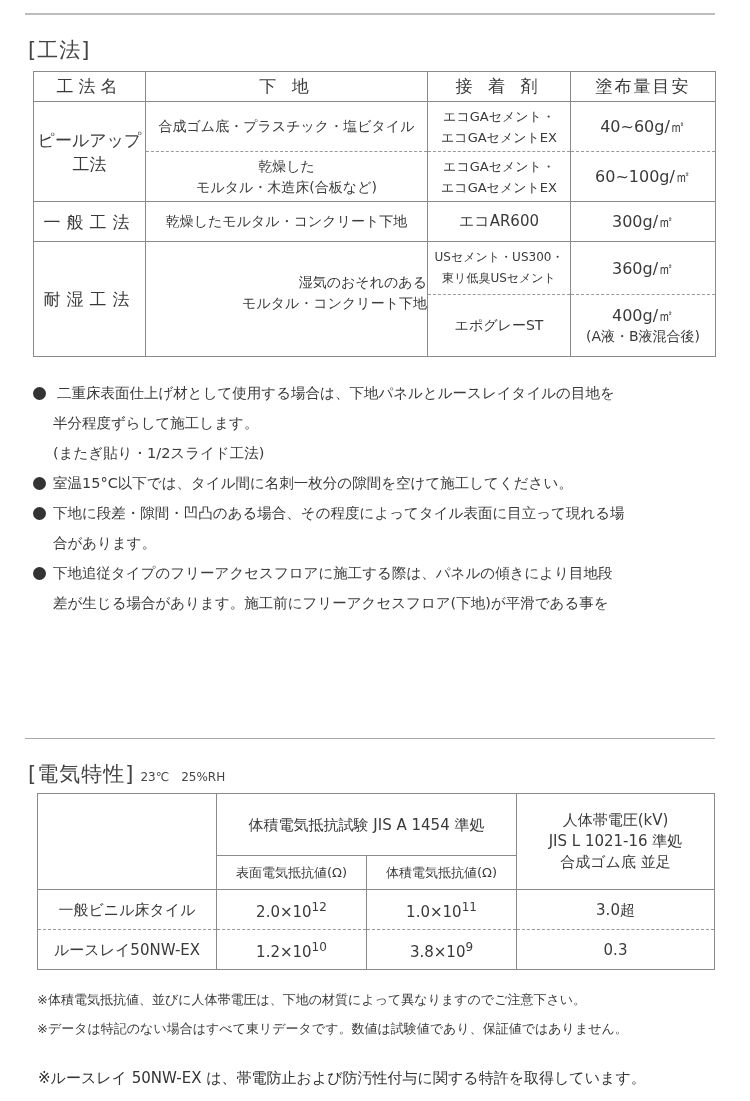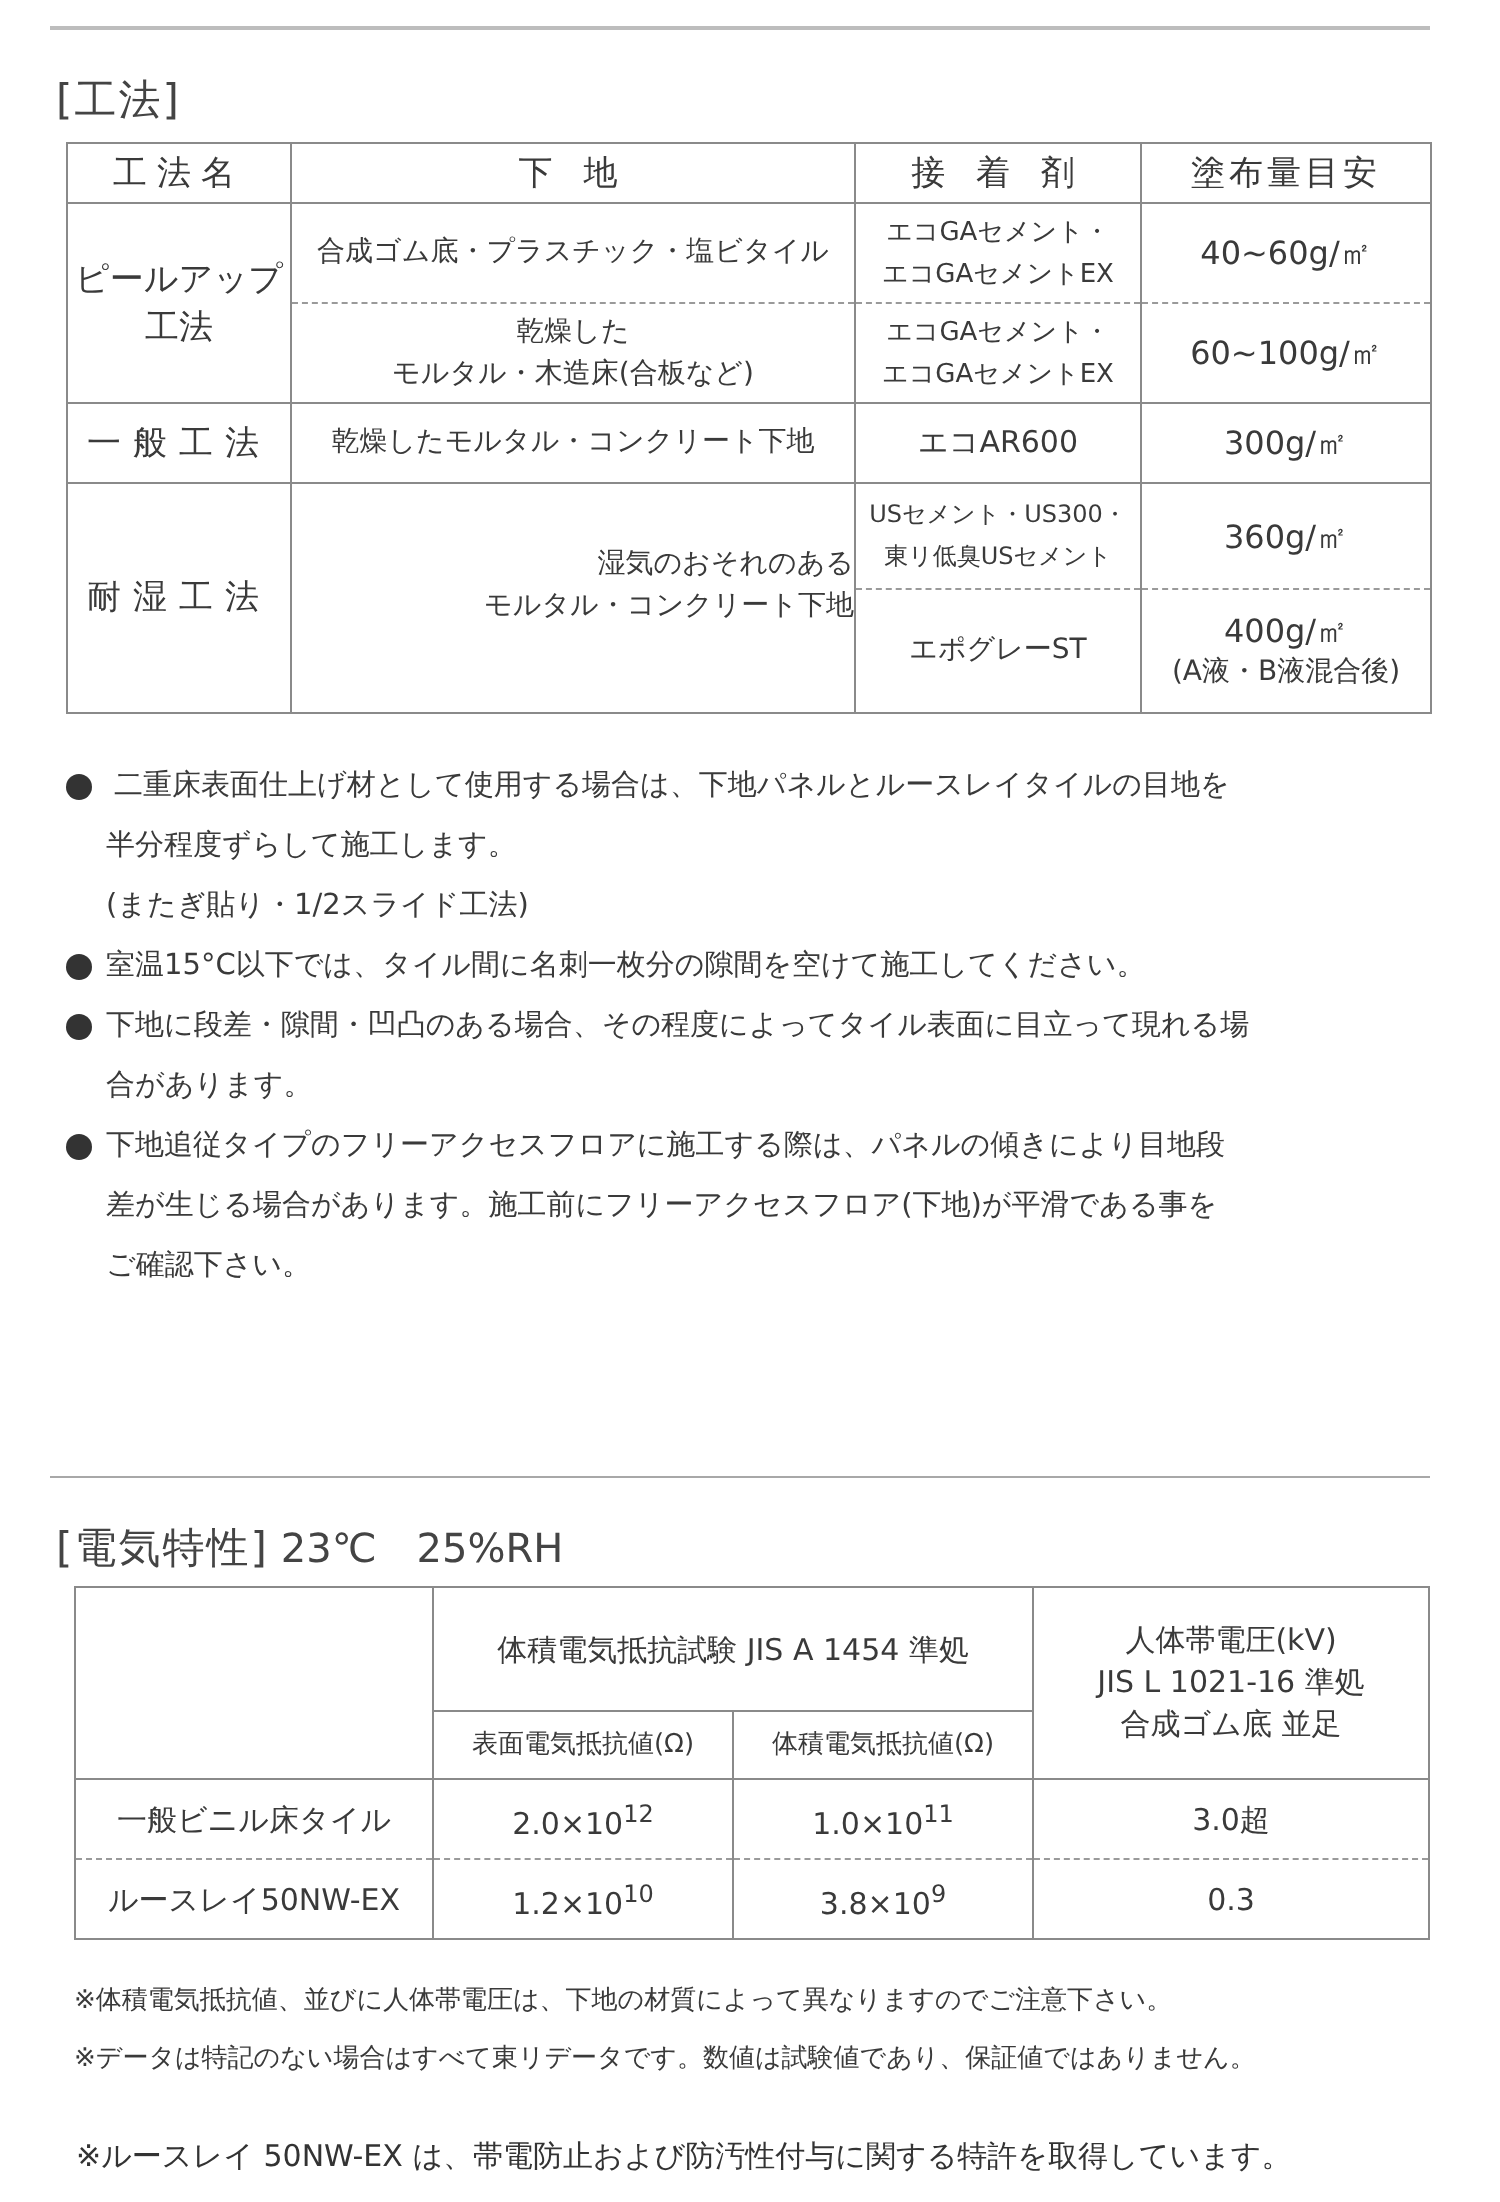--- a/index.html
+++ b/index.html
@@ -4,21 +4,21 @@
 <style>
   * { box-sizing: border-box; margin: 0; padding: 0; }
   html, body { width: 750px; height: 1101px; background: #ffffff; overflow: hidden; }
   body { position: relative; font-family: "DejaVu Sans", "Liberation Sans", sans-serif; color: #3a3a3a; }
 
   .hr { position: absolute; left: 25px; width: 690px; height: 2px; background: #bdbdbd; }
   .hr.top { top: 13px; }
   .hr.mid { top: 738px; height: 1px; background: #a8a8a8; }
 
   .section-title { position: absolute; left: 28px; font-size: 21px; color: #444; letter-spacing: 1px; white-space: nowrap; }
-  .section-title .cond { font-size: 20px; margin-left: 6px; letter-spacing: 0; }
+  .section-title .cond { font-size: 12px; margin-left: 6px; letter-spacing: 0; }
 
   table { position: absolute; border-collapse: collapse; table-layout: fixed; }
   td, th { border: 1px solid #8a8a8a; text-align: center; vertical-align: middle; font-weight: normal; color: #3a3a3a; }
   .dash-b { border-bottom: 1px dashed #9a9a9a; }
   .dash-t { border-top: 1px dashed #9a9a9a; }
 
   
   #method-table { left: 33px; top: 71px; width: 682px; }
   #method-table th { height: 30px; font-size: 17px; letter-spacing: 5px; }
   #method-table td { font-size: 14px; line-height: 21px; }
@@ -132,21 +132,20 @@
   </div>
   <div class="note">
     <span class="dot"></span>
     <span class="sub">下地に段差・隙間・凹凸のある場合、その程度によってタイル表面に目立って現れる場</span>
     <span class="sub">合があります。</span>
   </div>
   <div class="note">
     <span class="dot"></span>
     <span class="sub">下地追従タイプのフリーアクセスフロアに施工する際は、パネルの傾きにより目地段</span>
     <span class="sub">差が生じる場合があります。施工前にフリーアクセスフロア(下地)が平滑である事を</span>
-    <span class="sub">ご確認下さい。</span>
   </div>
 </div>
 
 <div class="hr mid"></div>
 
 <div class="section-title" style="top:760px;">
   <span>[電気特性]</span><span class="cond">23℃　25%RH</span>
 </div>
 
 <table id="elec-table">

